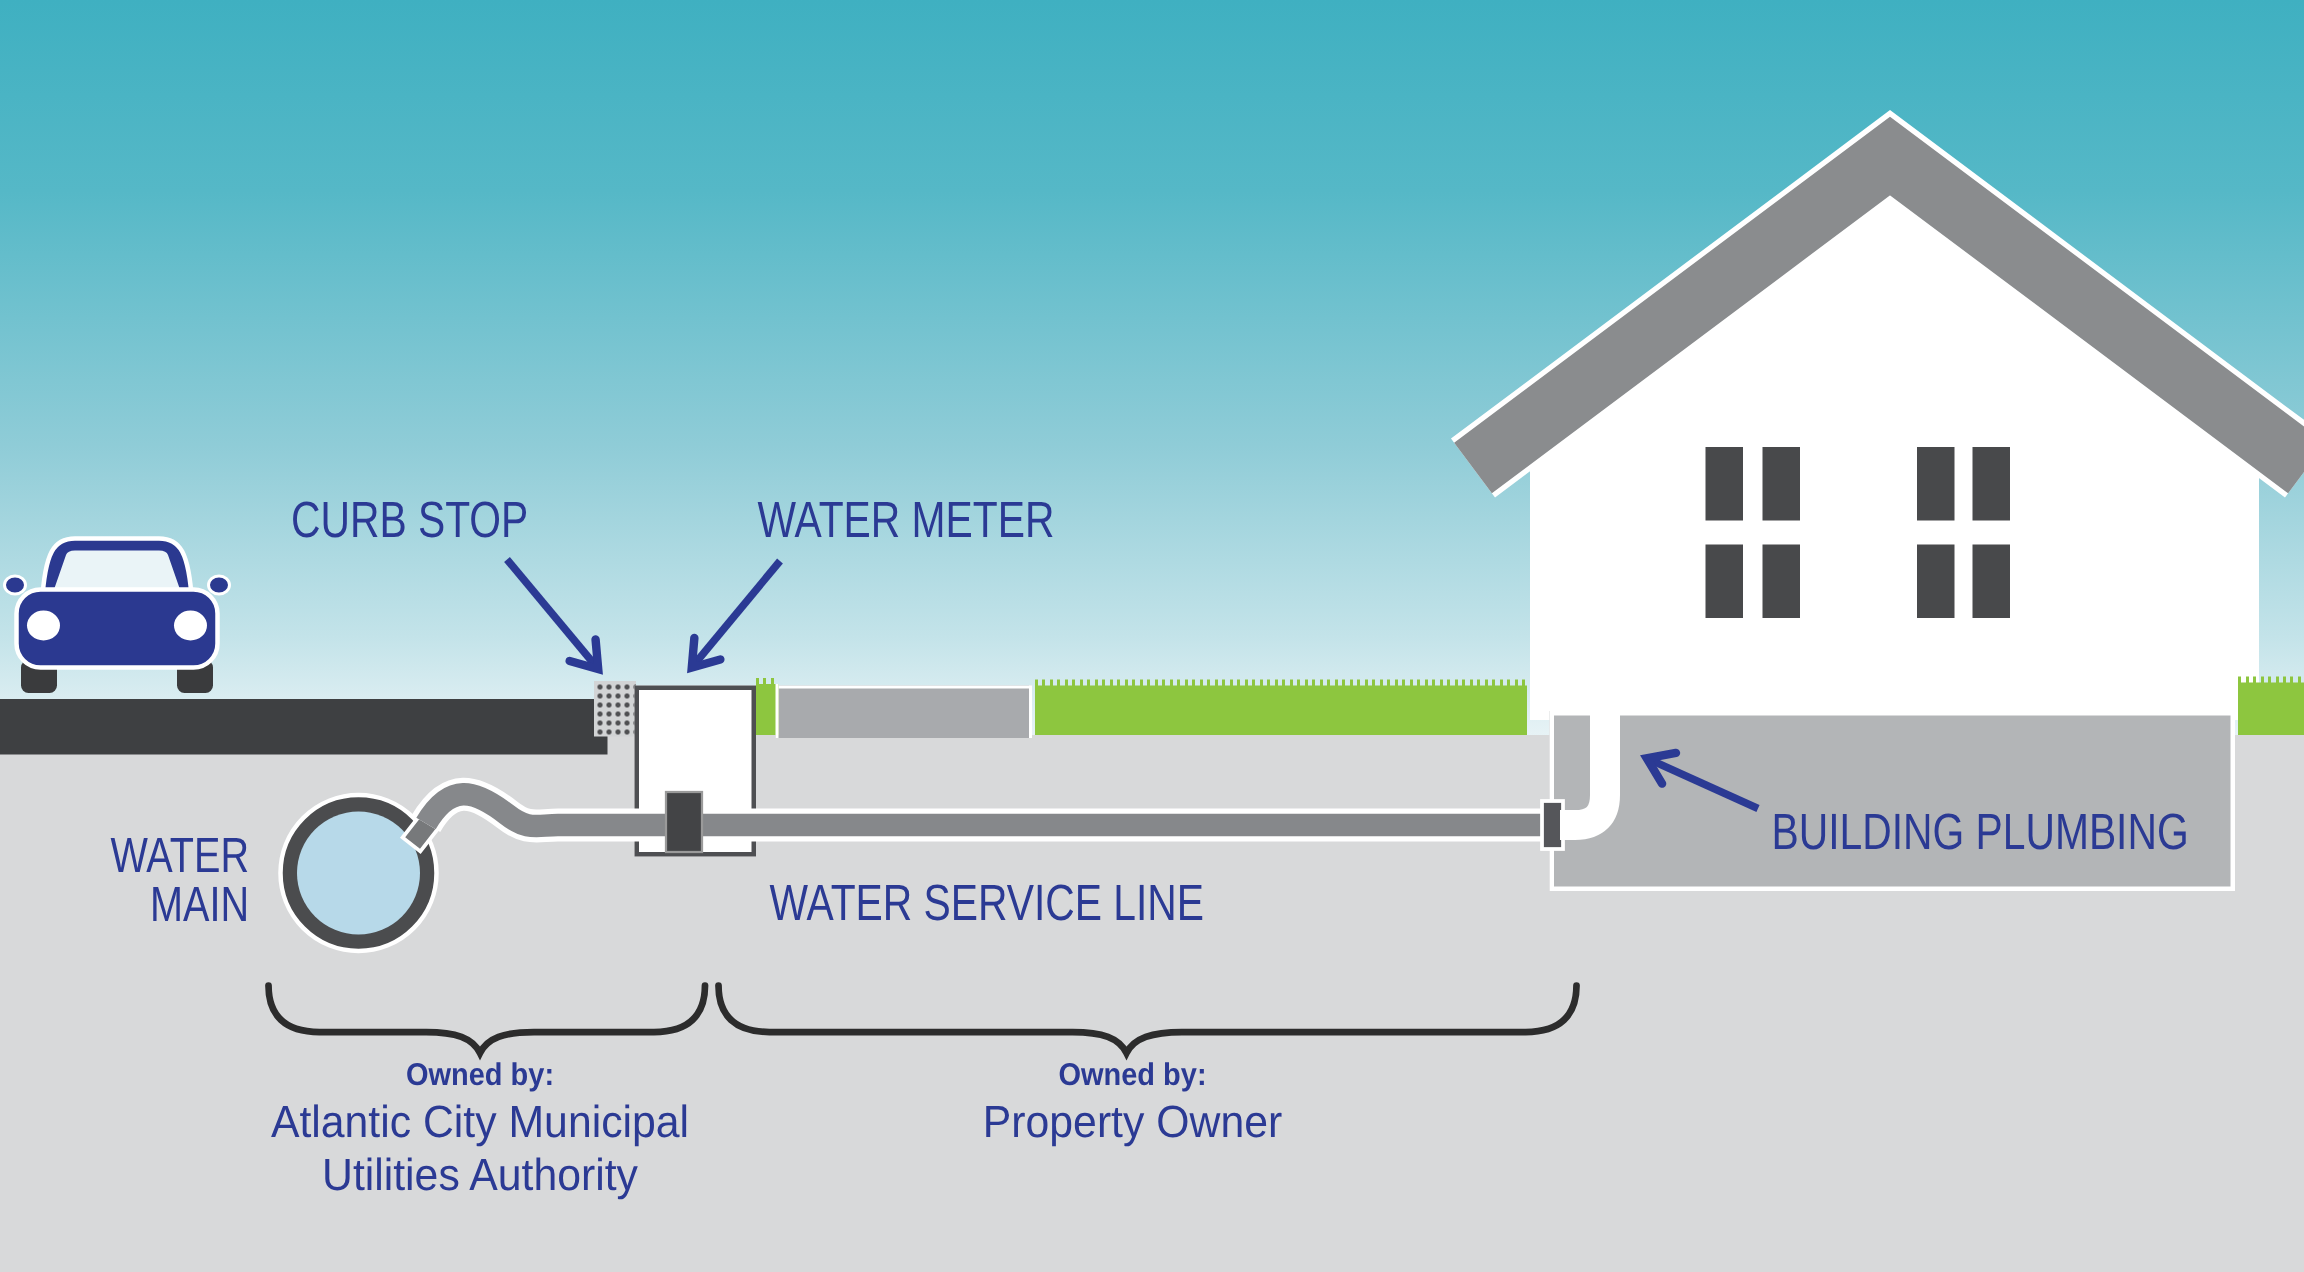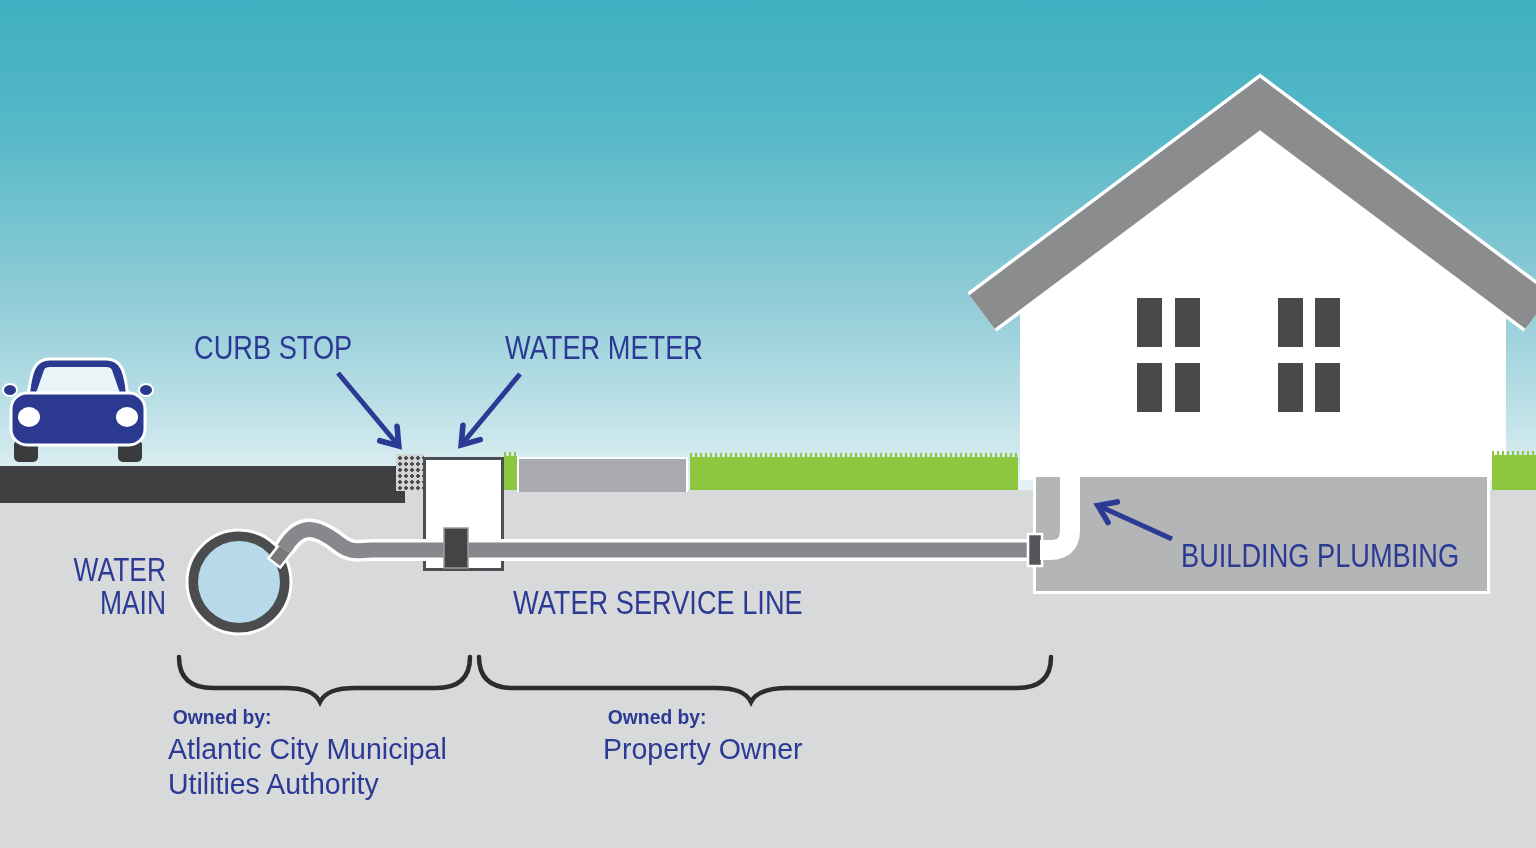--- a/index.html
+++ b/index.html
@@ -55,21 +55,21 @@
   .caps { font-size:34px; font-weight:400; letter-spacing:0px;
           transform:scaleX(0.80); transform-origin:0 0; }
   #lbl-curb-stop      { left:194px; top:330px; }
   #lbl-water-meter    { left:505px; top:330px; }
   #lbl-water-main     { left:40px;  top:553px; width:126px; text-align:right;
                         font-size:33px; line-height:33px;
                         transform:scaleX(0.80); transform-origin:100% 0; }
   #lbl-service-line   { left:483px; top:585px; width:300px; text-align:center;
                         transform:scaleX(0.80) ; transform-origin:50% 0; font-size:34px; }
   #lbl-building-plumbing { left:1181px; top:538px; }
-  .own-group { position:absolute; z-index:5; width:320px; color:#2b3a94; }
+  .own-group { position:absolute; z-index:5; width:320px; text-align:center; color:#2b3a94; }
   #own-utility  { left:160px; top:705px; }
   #own-property { left:595px; top:705px; }
   .own-prefix { font-size:21px; font-weight:700; transform:scaleX(0.92); transform-origin:50% 0; }
   .own-name   { font-size:30px; font-weight:400; line-height:35px;
                 transform:scaleX(0.95); transform-origin:50% 0; margin-top:2px; }
 </style>
 </head>
 <body>
 
 <div id="scene">

